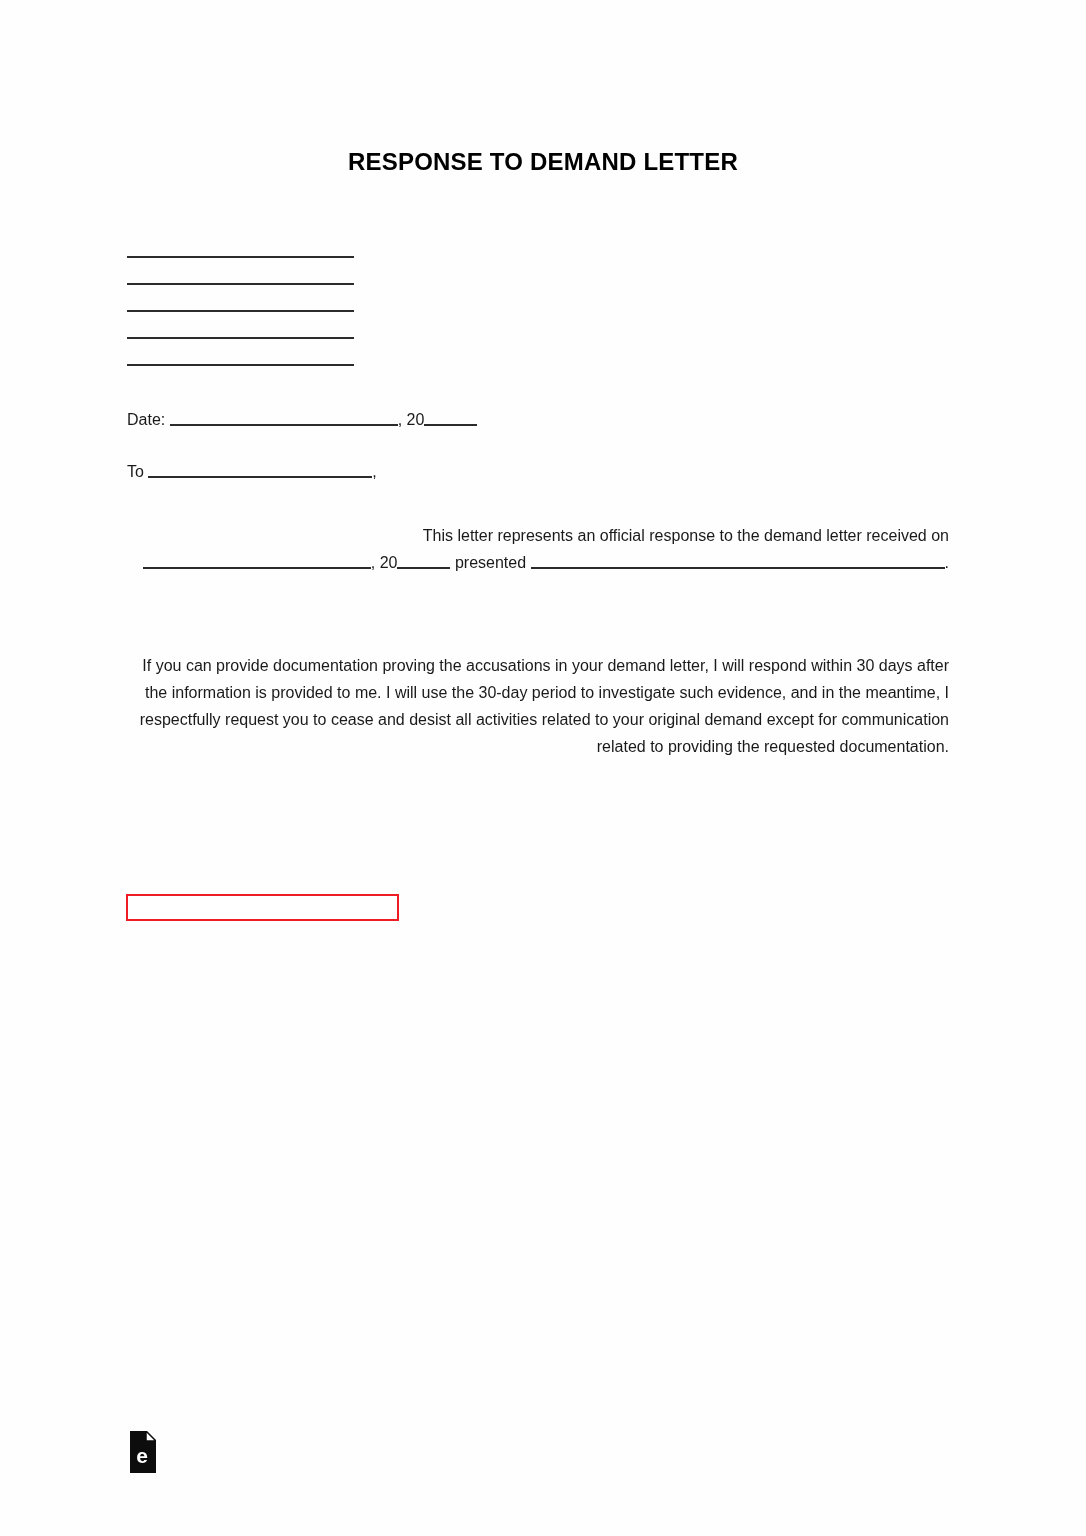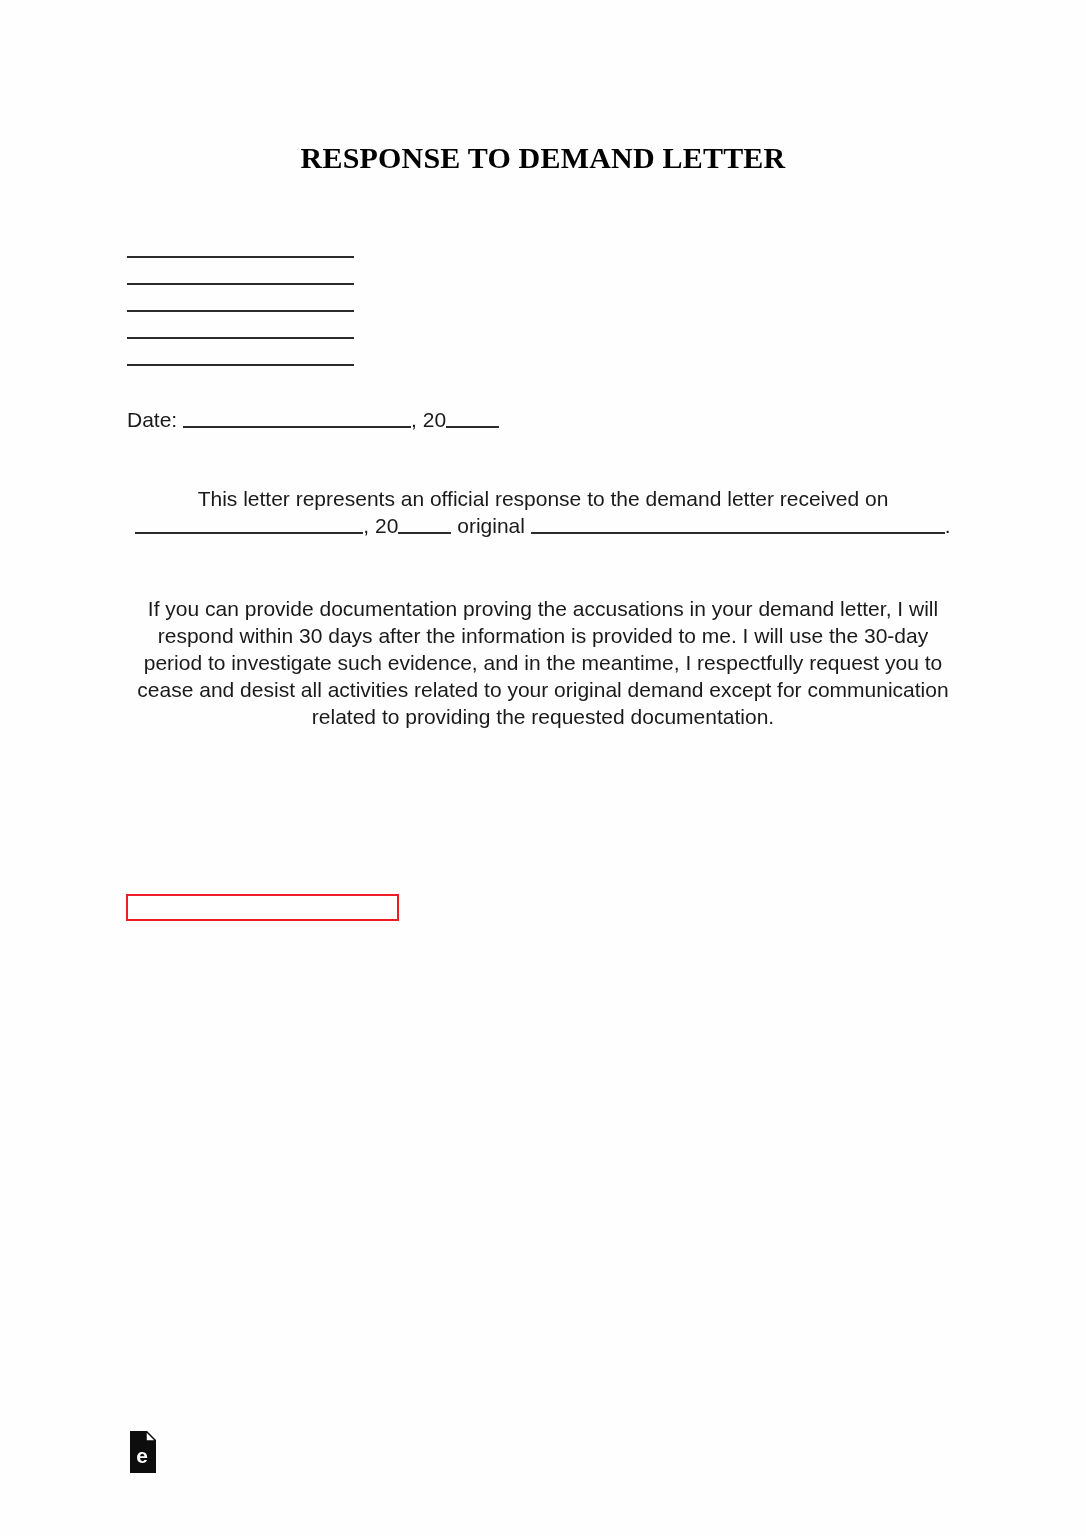--- a/index.html
+++ b/index.html
@@ -22,28 +22,27 @@
     inset: 0;
     background: #fefefe;
     overflow: hidden;
   }
 
   
   .doc-title {
     position: absolute;
     left: 0;
     right: 0;
-    top: 140px;
+    top: 148px;
     text-align: center;
-    font-size: 30px;
+    font-size: 24px;
     font-weight: bold;
     letter-spacing: 0.2px;
     line-height: 1.2;
     color: #000;
-    font-family: Liberation Serif, serif;
   }
 
   
   .address-block {
     position: absolute;
     left: 127px;
     top: 240px;
     width: 240px;
   }
   .addr-line {
@@ -59,33 +58,33 @@
     height: 2px;
     background: #2b2b2b;
   }
 
   
   .body-area {
     position: absolute;
     left: 127px;
     top: 406px;
     width: 832px;
-    font-size: 21px;
+    font-size: 16px;
     line-height: 27px;
     color: #1a1a1a;
   }
 
   .line-row {
     margin: 0 0 0 0;
     white-space: nowrap;
   }
 
   .para {
-    margin: 0;
-    text-align: center;
+    margin: 10px;
+    text-align: right;
   }
 
   .gap-sm { height: 25px; }
   .gap-md { height: 27px; }
   .gap-lg { height: 28px; }
 
   
   .blank {
     display: inline-block;
     border-bottom: 2px solid #2b2b2b;
@@ -138,24 +137,25 @@
     <div class="addr-line"></div>
     <div class="addr-line"></div>
   </div>
 
   <div class="body-area">
 
     <div class="line-row"><span>Date:</span><span>&nbsp;</span><span class="blank blank-date"></span><span>, 20</span><span class="blank blank-year"></span></div>
 
     <div class="gap-sm"></div>
 
+    <div class="line-row"><span>To</span><span>&nbsp;</span><span class="blank blank-to"></span><span>,</span></div>
 
     <div class="gap-md"></div>
 
-    <p class="para"><span>This letter represents an official response to the demand letter received on</span><br><span class="blank blank-recvdate"></span><span>, 20</span><span class="blank blank-recvyear"></span><span>&nbsp;</span><span>original</span><span>&nbsp;</span><span class="blank blank-regarding"></span><span>.</span></p>
+    <p class="para"><span>This letter represents an official response to the demand letter received on</span><br><span class="blank blank-recvdate"></span><span>, 20</span><span class="blank blank-recvyear"></span><span>&nbsp;</span><span>presented</span><span>&nbsp;</span><span class="blank blank-regarding"></span><span>.</span></p>
 
     <div class="gap-lg"></div>
 
 
     <div class="gap-lg"></div>
 
     <p class="para"><span>If you can provide documentation proving the accusations in your demand letter, I will respond within</span><span>&nbsp;</span><b>30 days</b><span>&nbsp;</span><span>after the information is provided to me. I will use the 30-day period to investigate such evidence, and in the meantime, I respectfully request you to cease and desist all activities related to your original demand except for communication related to providing the requested documentation.</span></p>
 
     <div class="gap-lg"></div>
 

